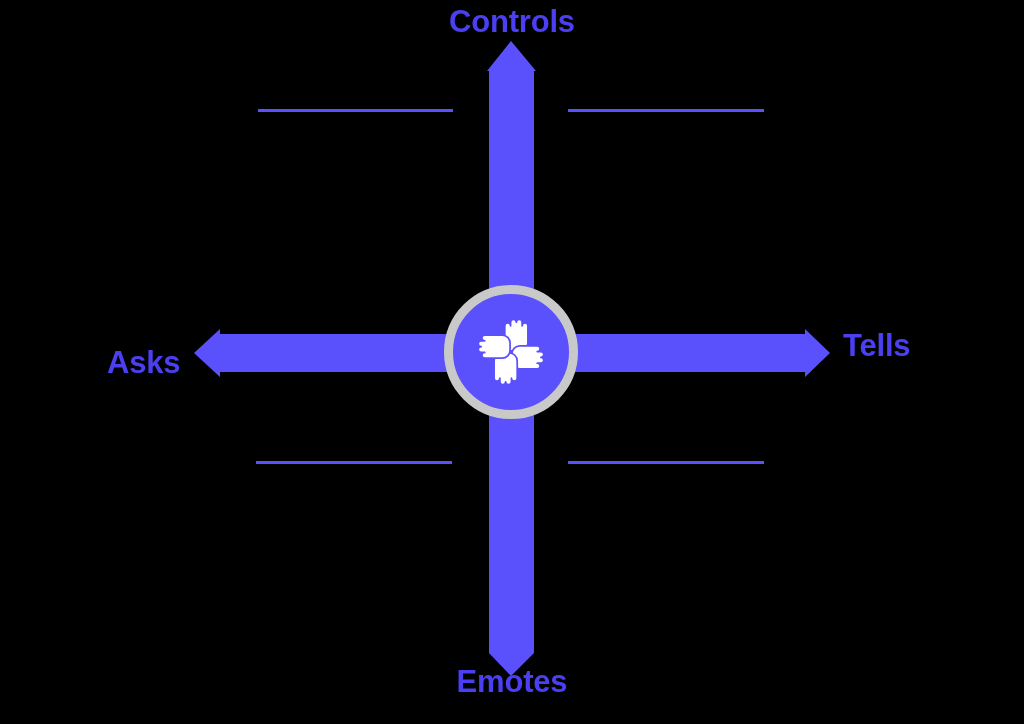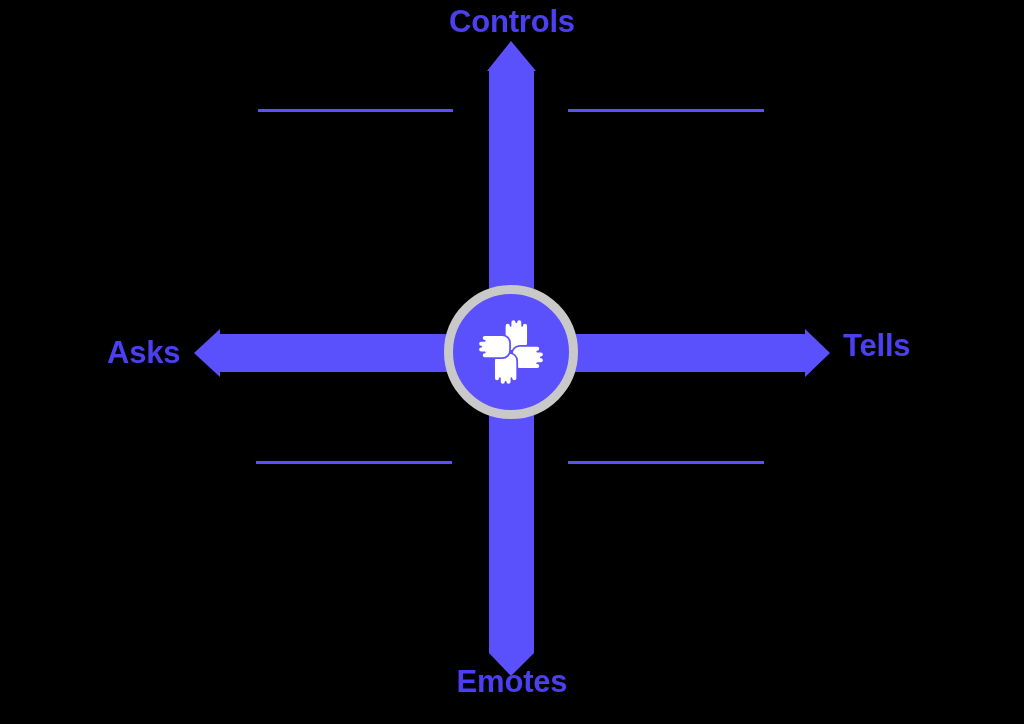--- a/index.html
+++ b/index.html
@@ -45,21 +45,21 @@
     text-align: center;
   }
   #label-emotes {
     left: 0;
     right: 0;
     top: 666px;
     text-align: center;
   }
   #label-asks {
     left: 107px;
-    top: 337px;
+    top: 347px;
   }
   #label-tells {
     left: 843px;
     top: 330px;
   }
   .center-badge {
     position: absolute;
     left: 444px;
     top: 285px;
     width: 134px;

